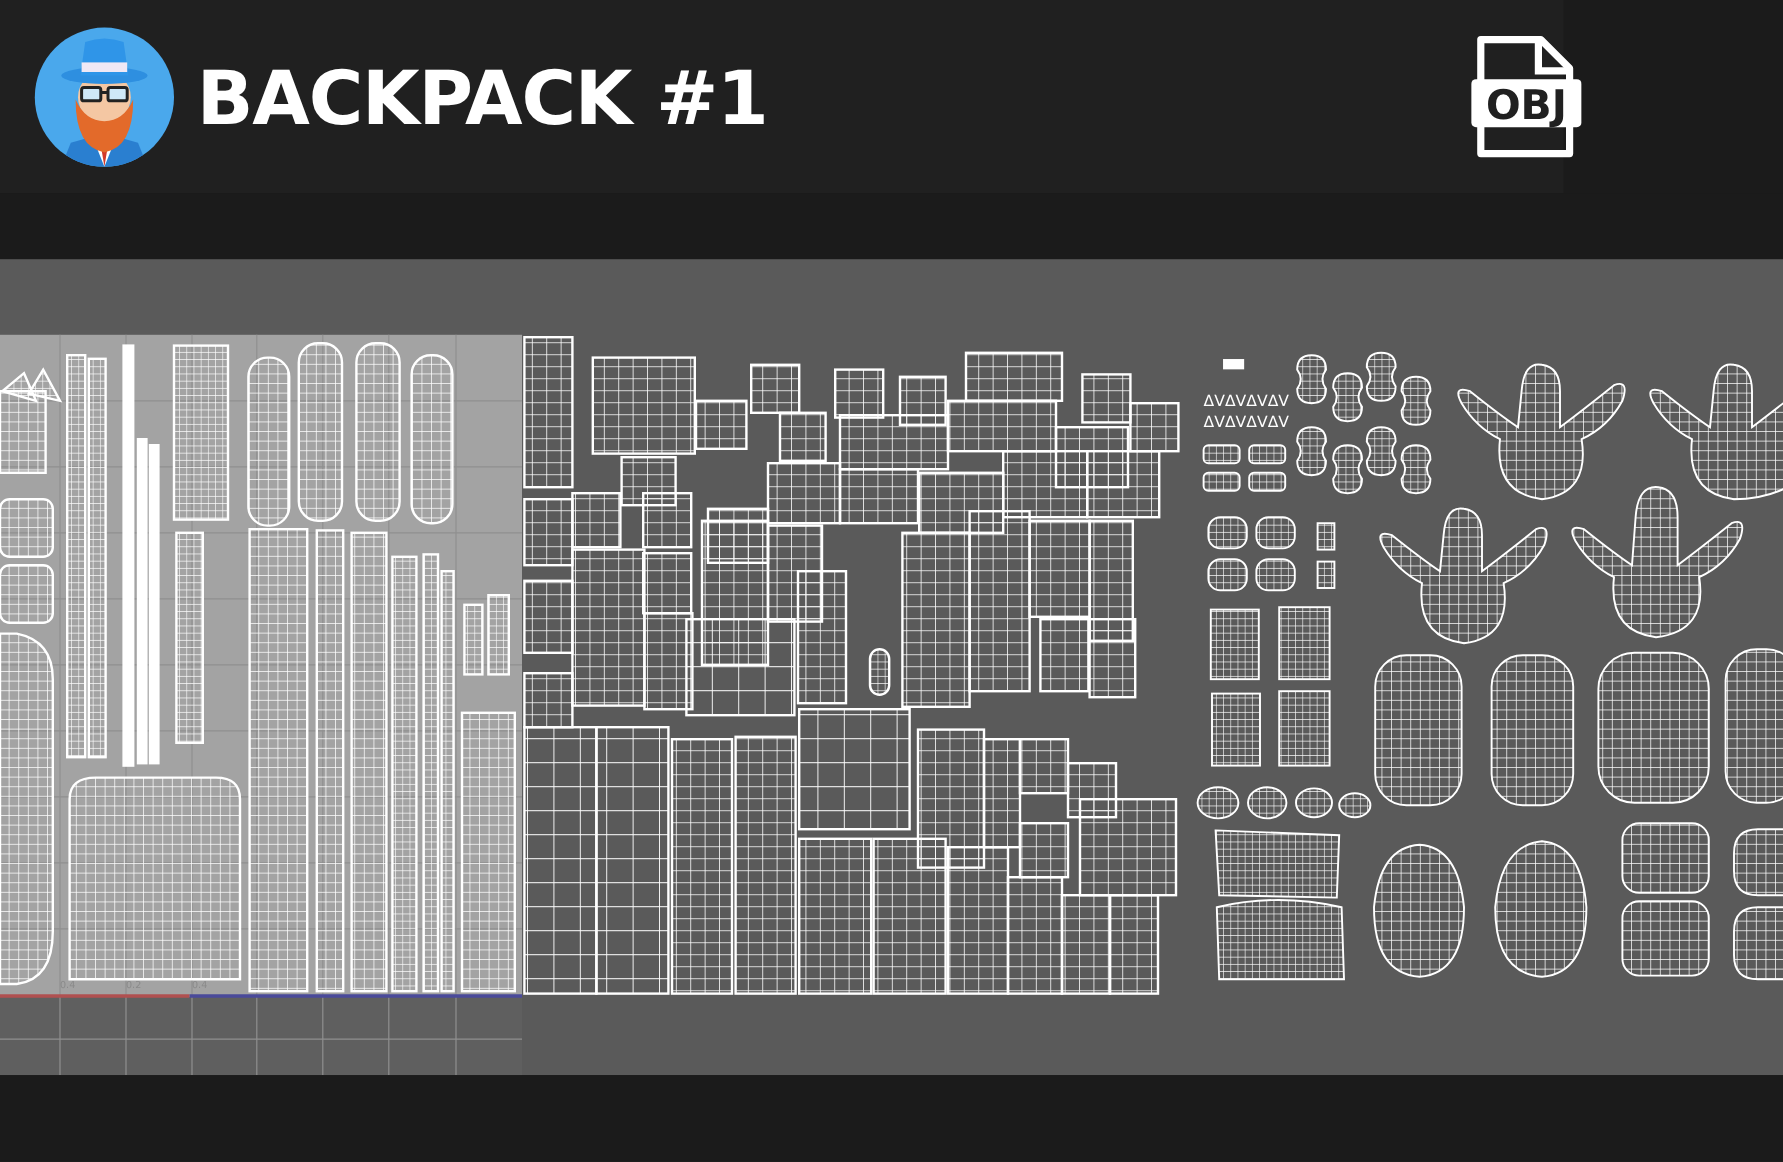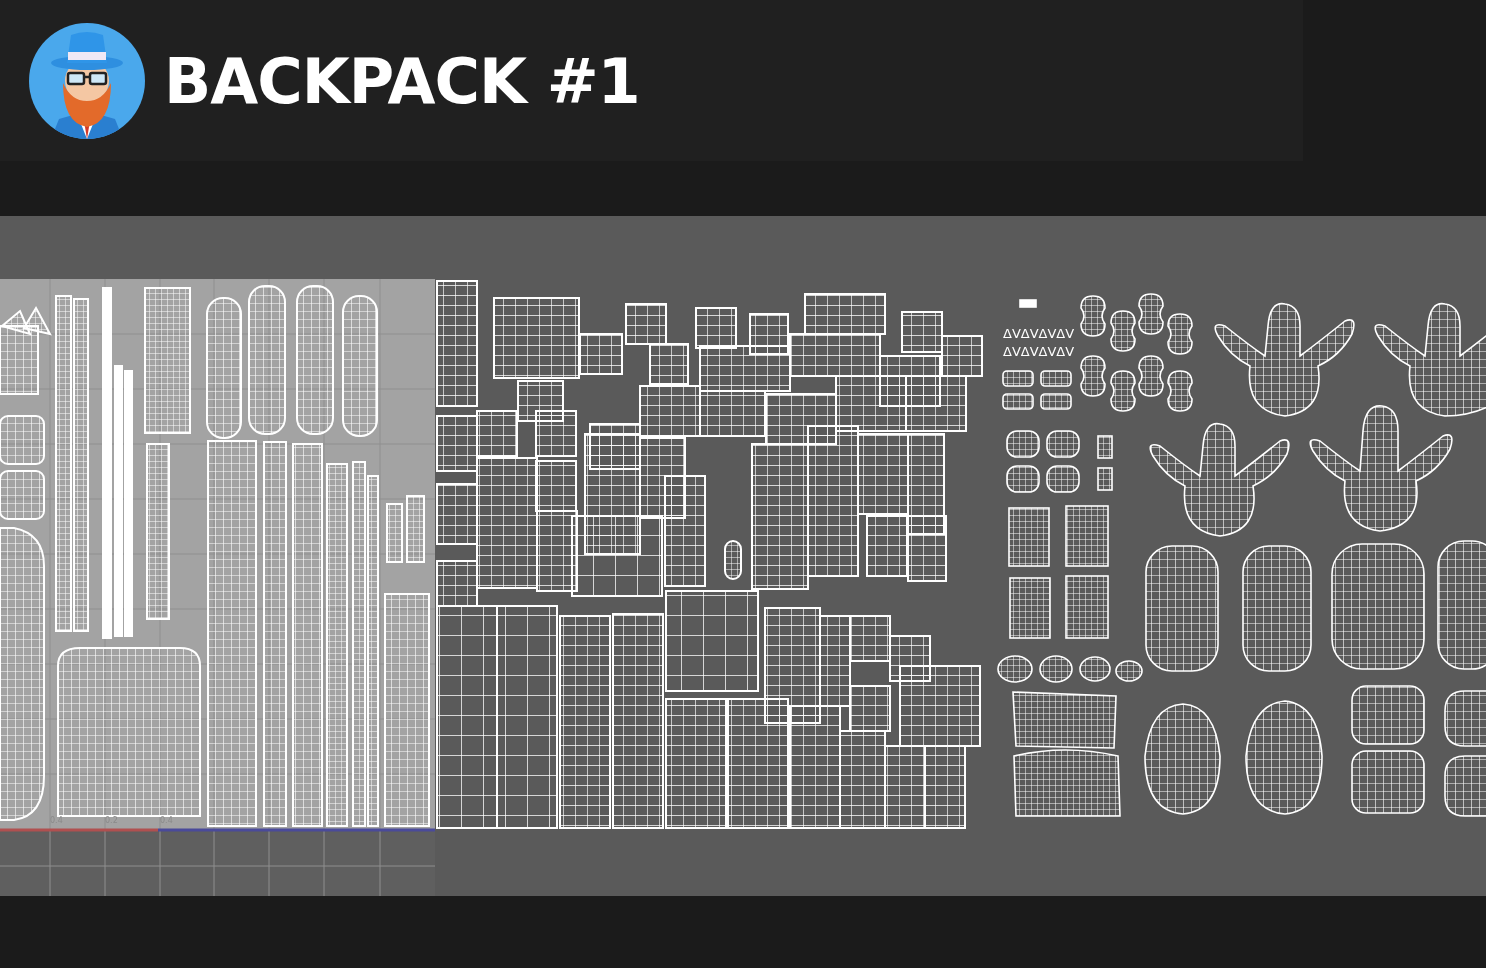--- a/index.html
+++ b/index.html
@@ -34,20 +34,28 @@
       <rect x="61" y="50" width="16" height="11" rx="2" fill="#cfe8f7" stroke="#222" stroke-width="2.5"></rect>
       <line x1="55" y1="54" x2="61" y2="54" stroke="#222" stroke-width="2.5"></line>
 
       <ellipse cx="58" cy="40" rx="36" ry="7" fill="#2e8fe0"></ellipse>
       <path d="M38 40 L42 12 Q58 6 74 12 L78 40 Z" fill="#2f95e8"></path>
       <rect x="39" y="29" width="38" height="8" fill="#f0e8f5"></rect>
     </svg>
   </div>
   <div class="title">BACKPACK #1</div>
 
+  <div class="file-icon" style="left:1226px;">
+    <svg width="92" height="102" viewBox="0 0 92 102">
+      <path d="M8 3 H58 L82 27 V98 H8 Z" fill="none" stroke="#ffffff" stroke-width="6" stroke-linejoin="round"></path>
+      <path d="M56 3 V29 H82" fill="none" stroke="#ffffff" stroke-width="6"></path>
+      <rect x="0" y="36" width="92" height="40" rx="4" fill="#ffffff"></rect>
+      <text x="46" y="69" text-anchor="middle" font-family="DejaVu Sans, sans-serif" font-weight="bold" font-size="34" fill="#202020">OBJ</text>
+    </svg>
+  </div>
 
 </div>
 
 <div class="band"></div>
 
 <div class="viewport">
 
   <div class="uvtile"></div>
   <div class="below-tile"></div>
 

